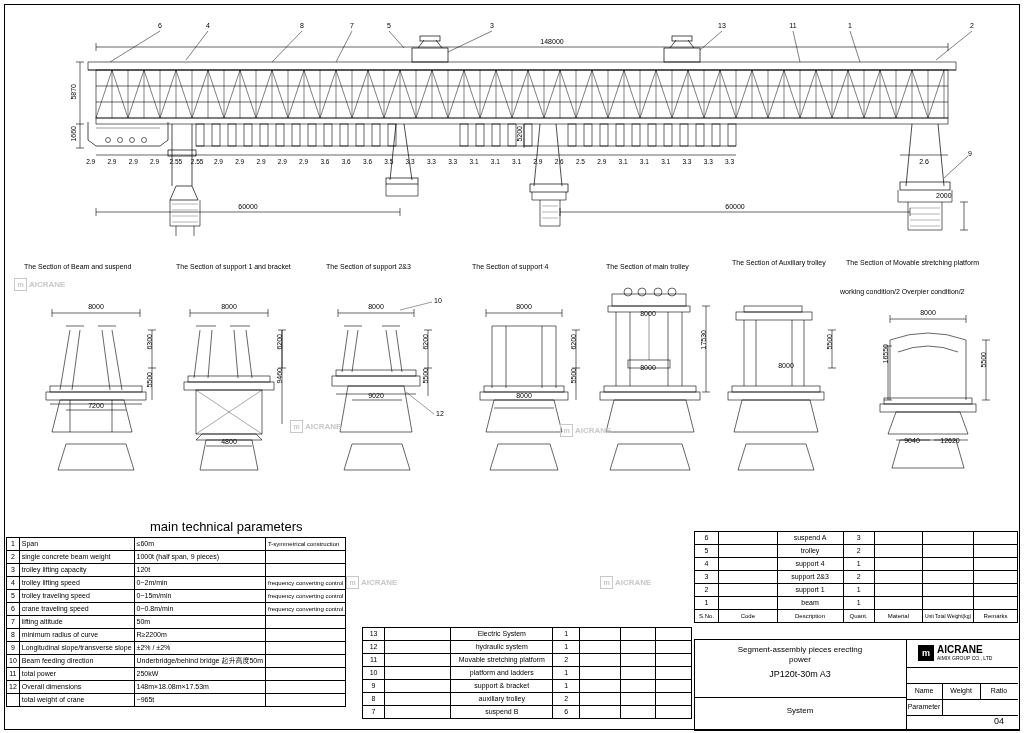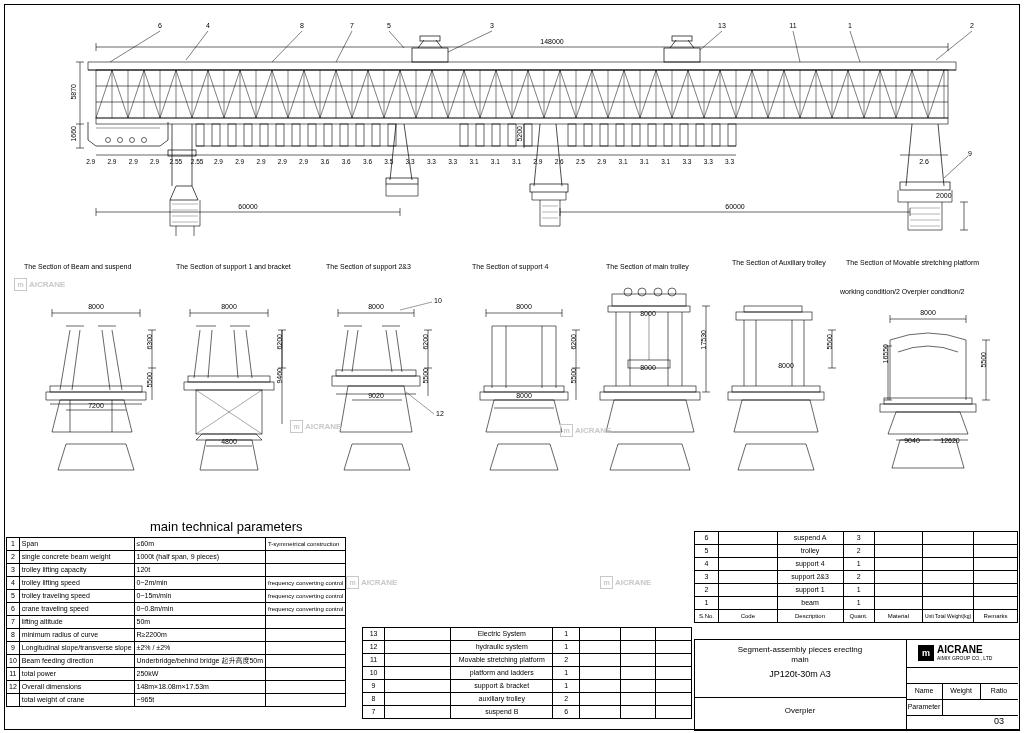--- a/index.html
+++ b/index.html
@@ -697,30 +697,30 @@
   <div style="position:absolute;left:694px;top:639px;width:212px;height:90px;border-right:1px solid #000;"></div>
   <div style="position:absolute;left:694px;top:697px;width:212px;height:0;border-top:1px solid #000;"></div>
   <div style="position:absolute;left:906px;top:667px;width:112px;height:0;border-top:1px solid #000;"></div>
   <div style="position:absolute;left:906px;top:683px;width:112px;height:0;border-top:1px solid #000;"></div>
   <div style="position:absolute;left:906px;top:699px;width:112px;height:0;border-top:1px solid #000;"></div>
   <div style="position:absolute;left:906px;top:715px;width:112px;height:0;border-top:1px solid #000;"></div>
   <div style="position:absolute;left:942px;top:683px;height:32px;border-left:1px solid #000;"></div>
   <div style="position:absolute;left:980px;top:683px;height:16px;border-left:1px solid #000;"></div>
 
   <div class="lbl c" style="left:800px;top:646px;font-size:8px">Segment-assembly pieces erecting</div>
-  <div class="lbl c" style="left:800px;top:656px;font-size:8px">main</div>
+  <div class="lbl c" style="left:800px;top:656px;font-size:8px">power</div>
   <div class="lbl c" style="left:800px;top:670px;font-size:9px">JP120t-30m A3</div>
-  <div class="lbl c" style="left:800px;top:707px;font-size:8px">Overpier</div>
+  <div class="lbl c" style="left:800px;top:707px;font-size:8px">System</div>
 
   <div class="logo-main" style="left:918px;top:644px">
     <span class="logo-sq">m</span>
     <span>
       <span class="logo-t1" style="display:block">AICRANE</span>
       <span class="logo-t2" style="display:block">AIMIX GROUP CO., LTD</span>
     </span>
   </div>
 
   <div class="lbl c" style="left:924px;top:687px">Name</div>
   <div class="lbl c" style="left:961px;top:687px">Weight</div>
   <div class="lbl c" style="left:999px;top:687px">Ratio</div>
   <div class="lbl c" style="left:924px;top:703px">Parameter</div>
-  <div class="lbl c" style="left:999px;top:717px;font-size:9px">03</div>
+  <div class="lbl c" style="left:999px;top:717px;font-size:9px">04</div>
 </div>
 
 </body></html>

